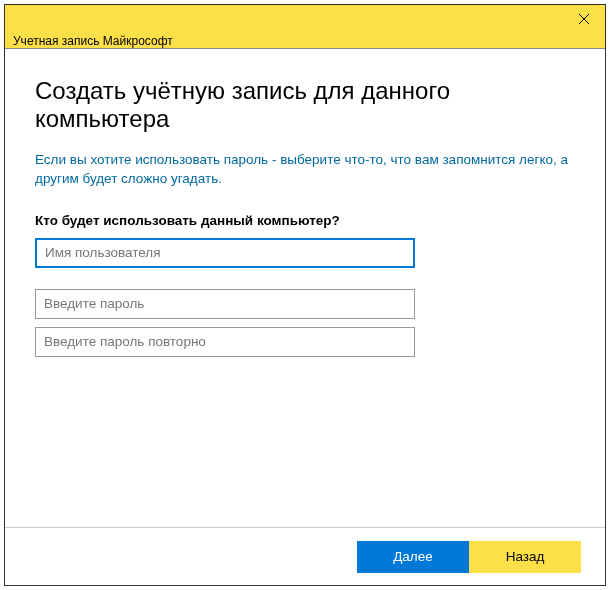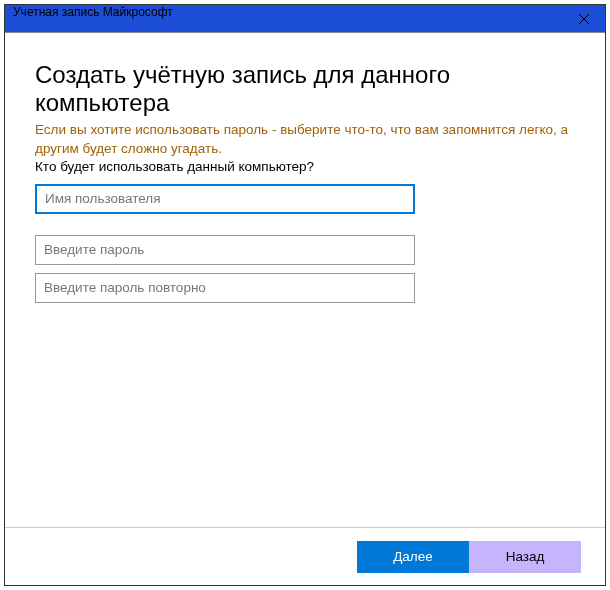--- a/index.html
+++ b/index.html
@@ -17,25 +17,25 @@
     .window {
       width: 602px;
       height: 582px;
       margin: 4px;
       border: 1px solid #333;
       display: flex;
       flex-direction: column;
       background: #fff;
     }
     .titlebar {
-      height: 28px;
-      background: #1d4ed8;
+      height: 44px;
+      background: #fde047;
       border-bottom: 1px solid #888;
       display: flex;
-      align-items: flex-start;
+      align-items: flex-end;
       padding-left: 8px;
       position: relative;
     }
     .titlebar-title {
       font-size: 12px;
       color: #000;
     }
     .close-btn {
       position: absolute;
       right: 0;
@@ -56,30 +56,31 @@
     .content {
       flex: 1;
       padding: 28px 30px 20px 30px;
       display: flex;
       flex-direction: column;
     }
     .heading {
       font-size: 24px;
       font-weight: 400;
       color: #000;
-      margin-bottom: 4px;
+      margin-bottom: 18px;
     }
     .description {
       font-size: 13.5px;
-      color: #a16207;
+      color: #0369a1;
       line-height: 1.4;
+      margin-bottom: 24px;
     }
     .section-label {
       font-size: 13.5px;
-      font-weight: 400;
+      font-weight: 700;
       color: #000;
       margin-bottom: 10px;
     }
     .input-field {
       width: 380px;
       height: 30px;
       border: 1px solid #999;
       padding: 4px 8px;
       font-size: 13.5px;
       font-family: inherit;
@@ -114,21 +115,21 @@
       font-size: 13.5px;
       font-family: inherit;
       border: none;
       cursor: pointer;
     }
     .btn-primary {
       background: #0078d7;
       color: #fff;
     }
     .btn-secondary {
-      background: #c4b5fd;
+      background: #fde047;
       color: #000;
     }
   </style>
 </head>
 <body>
 
 <div class="window">
   <div class="titlebar">
     <span class="titlebar-title">Учетная запись Майкрософт</span>
     <div class="close-btn">

